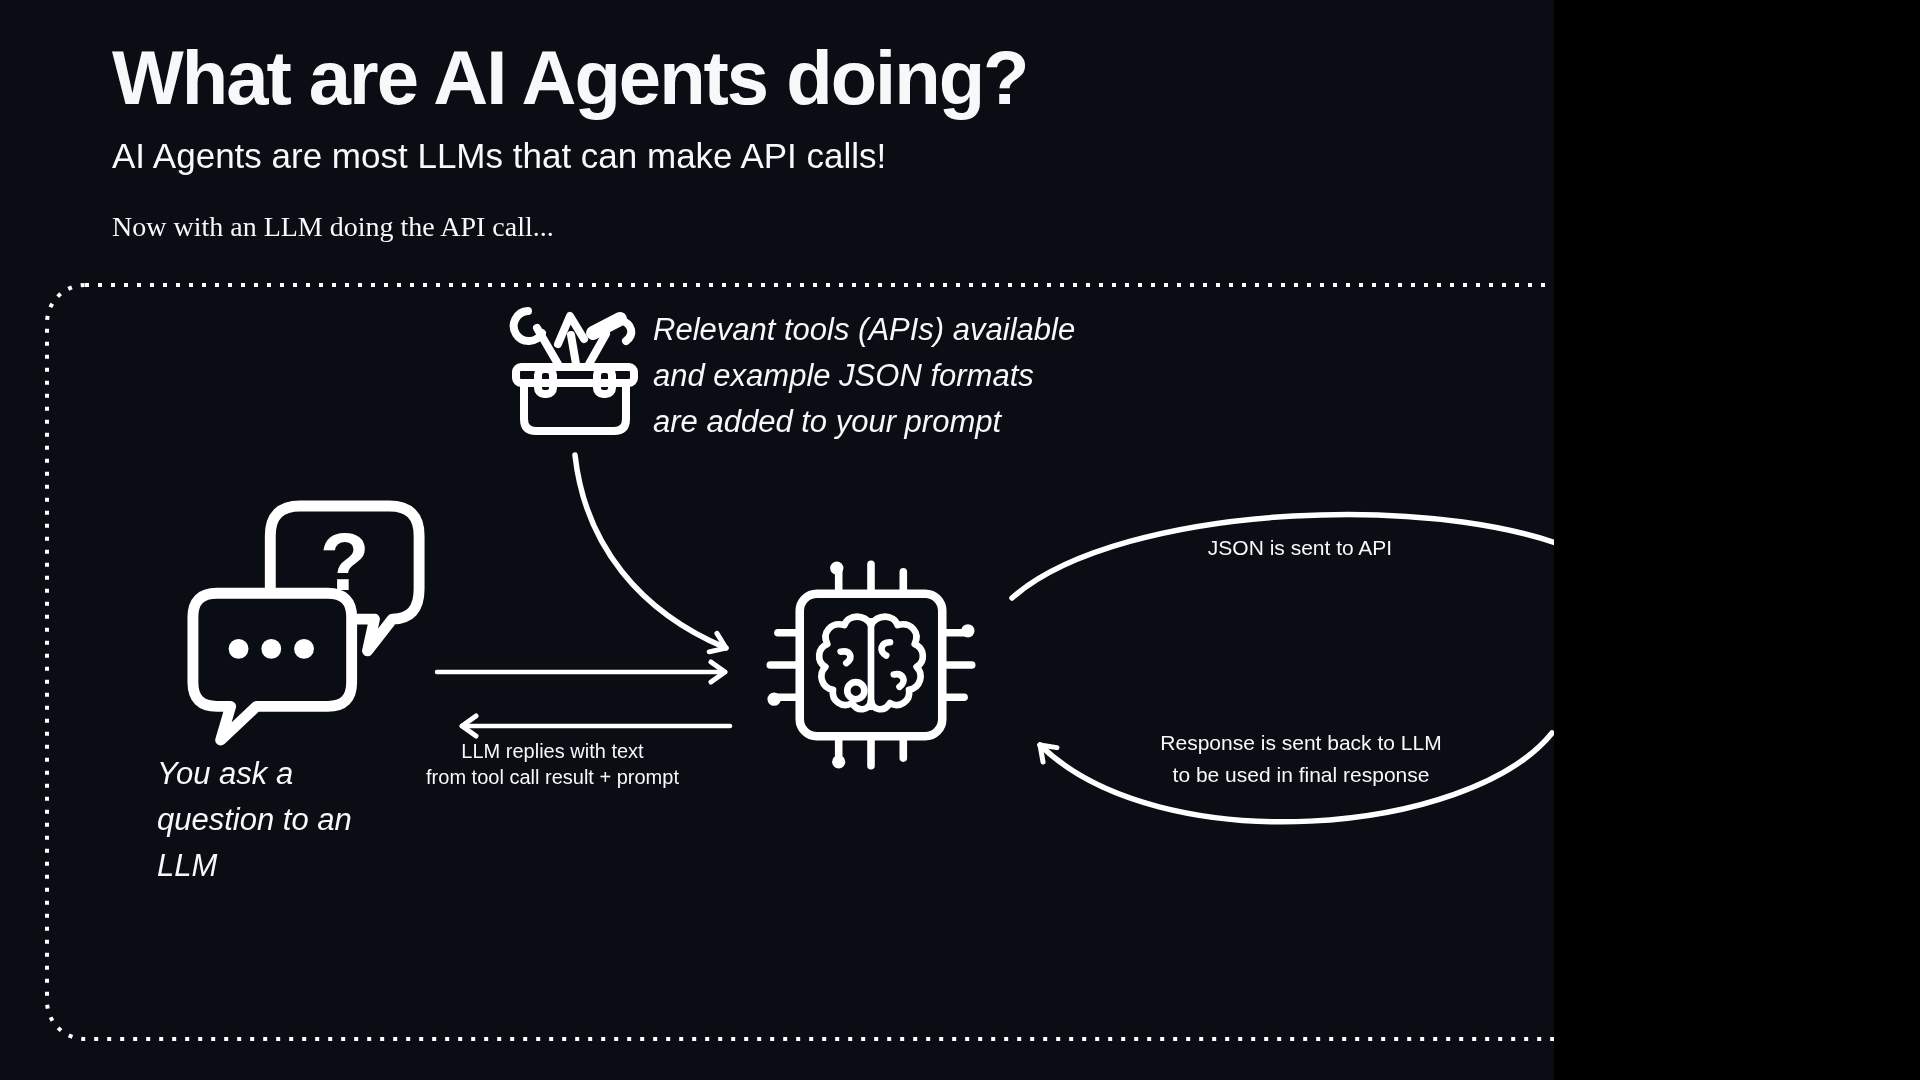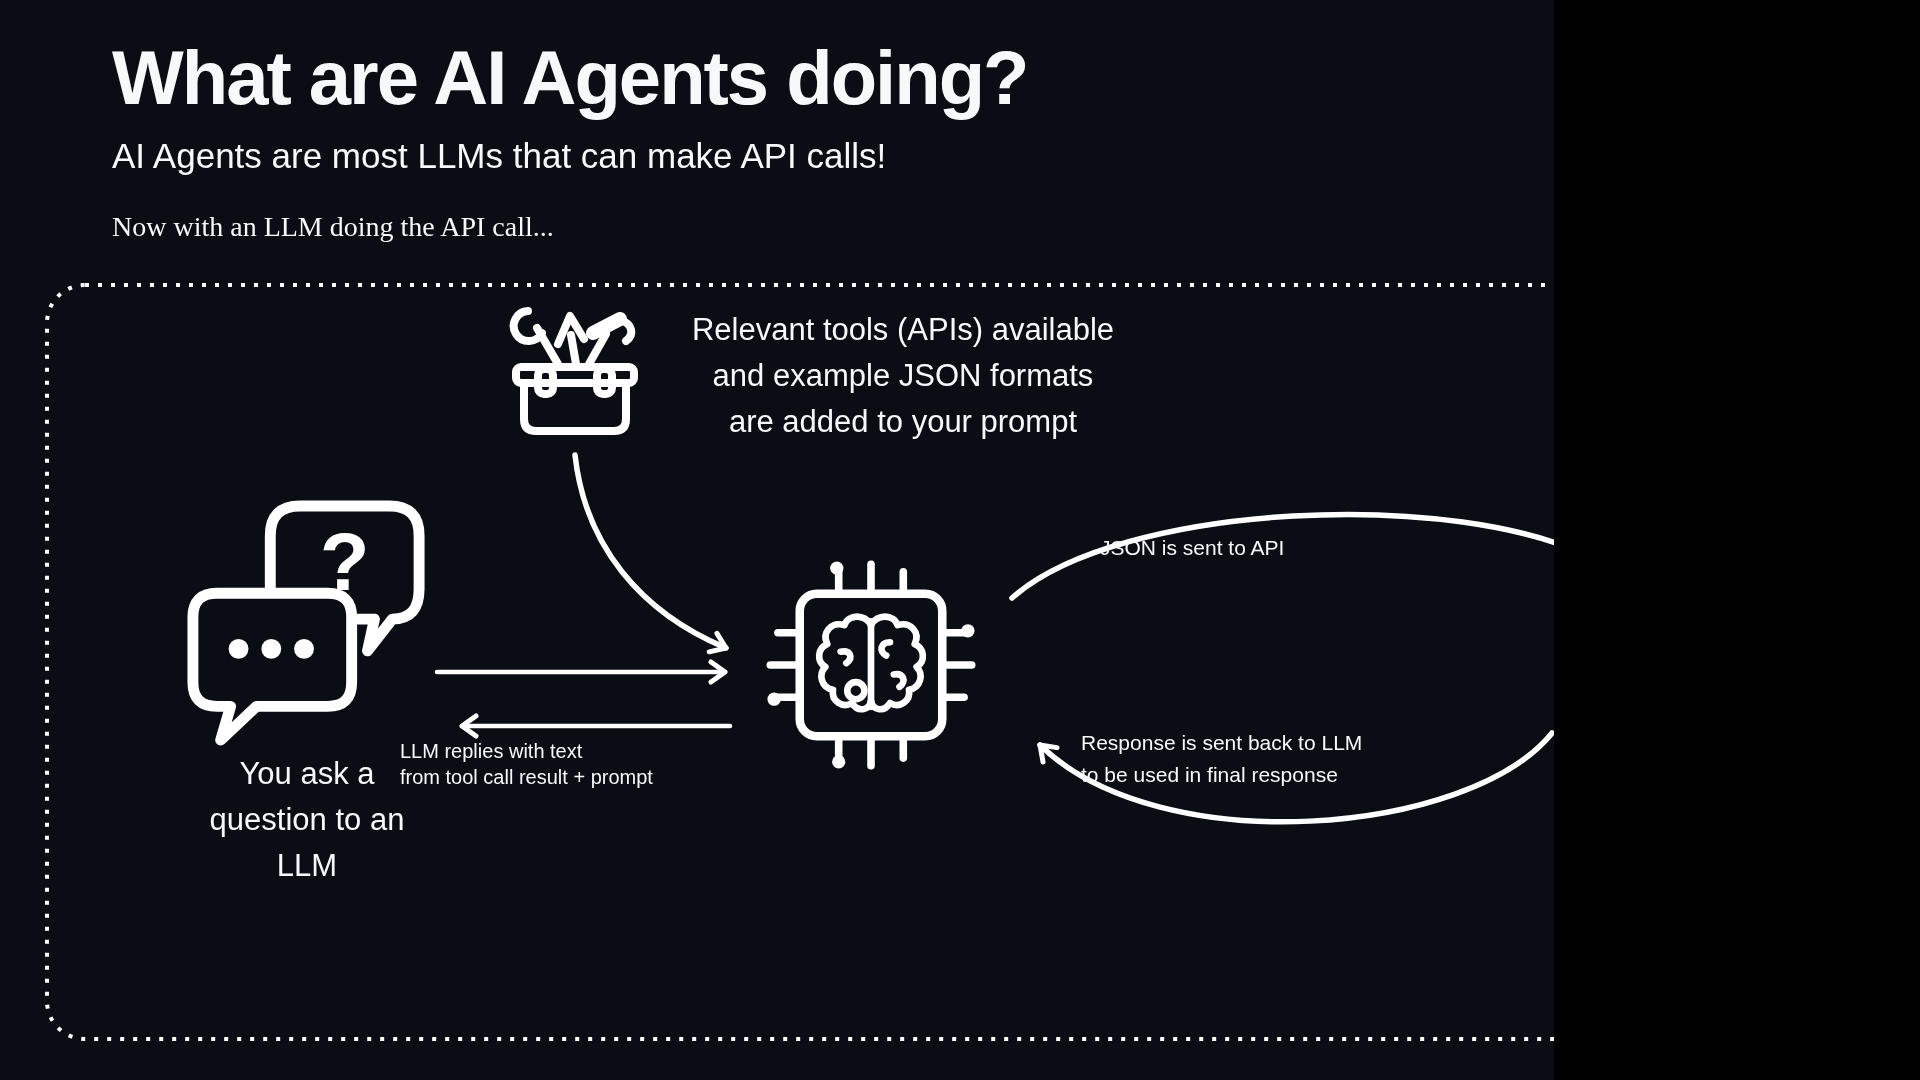--- a/index.html
+++ b/index.html
@@ -13,26 +13,26 @@
   body{font-family:"Liberation Sans","DejaVu Sans",sans-serif;}
   .page{position:relative;width:1554px;height:1080px;background:var(--bg);overflow:hidden;color:var(--text);}
   .abs{position:absolute;}
   .canvas{position:absolute;left:0;top:0;width:1920px;height:1080px;pointer-events:none;}
   .title{left:112px;top:38px;font-size:76px;font-weight:700;letter-spacing:-2px;line-height:1.05;}
   .subtitle{left:112px;top:136px;font-size:35px;font-weight:400;letter-spacing:0;}
   .intro{left:112px;top:211px;font-size:28px;font-weight:400;font-family:Liberation Serif, serif;}
   .brand{left:1642px;top:58px;display:flex;align-items:flex-start;}
   .brand .mark{width:44px;height:38px;}
   .brand .name{font-size:31px;font-weight:700;color:var(--brand-text);letter-spacing:.5px;}
-  .caption{text-align:center;white-space:pre-line;font-size:31px;line-height:46px;font-weight:400;}
+  .caption{text-align:left;white-space:pre-line;font-size:31px;line-height:46px;font-weight:400;font-style:italic;}
   .cap-toolbox{left:653px;top:307px;width:500px;}
   .cap-user{left:157px;top:751px;width:300px;}
   .cap-llm{left:668px;top:790px;width:400px;}
   .cap-server{left:1549px;top:761px;width:300px;}
-  .arrow-label{white-space:pre-line;color:var(--text);}
+  .arrow-label{text-align:center;white-space:pre-line;color:var(--text);}
   .lbl-json{left:1100px;top:533px;width:400px;font-size:21px;line-height:30px;}
   .lbl-response{left:1081px;top:727px;width:440px;font-size:21px;line-height:32px;}
   .lbl-replies{left:400px;top:738px;width:305px;font-size:20px;line-height:26px;}
   svg.icon{display:block;}
   .stroke{fill:none;stroke:var(--line);stroke-linecap:round;stroke-linejoin:round;}
 </style>
 </head>
 <body>
 
 <div class="page">

